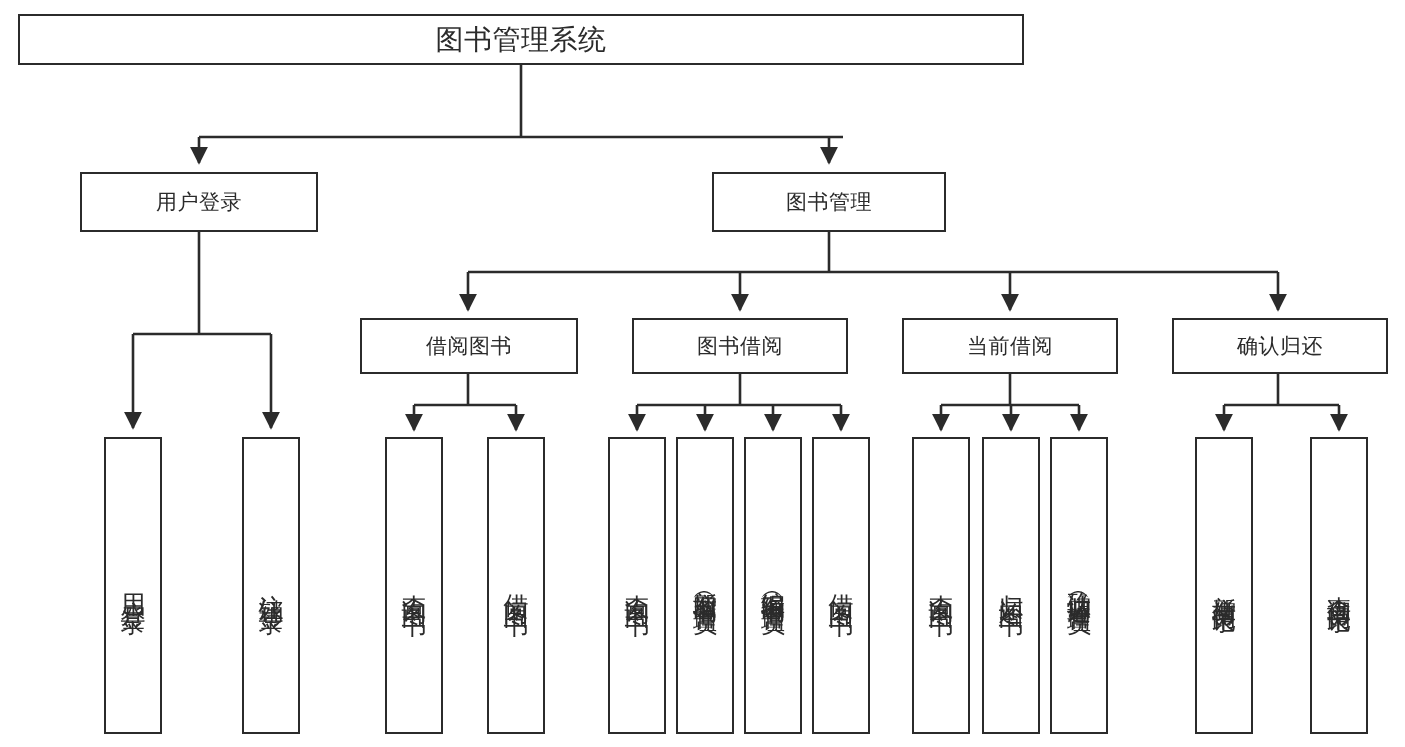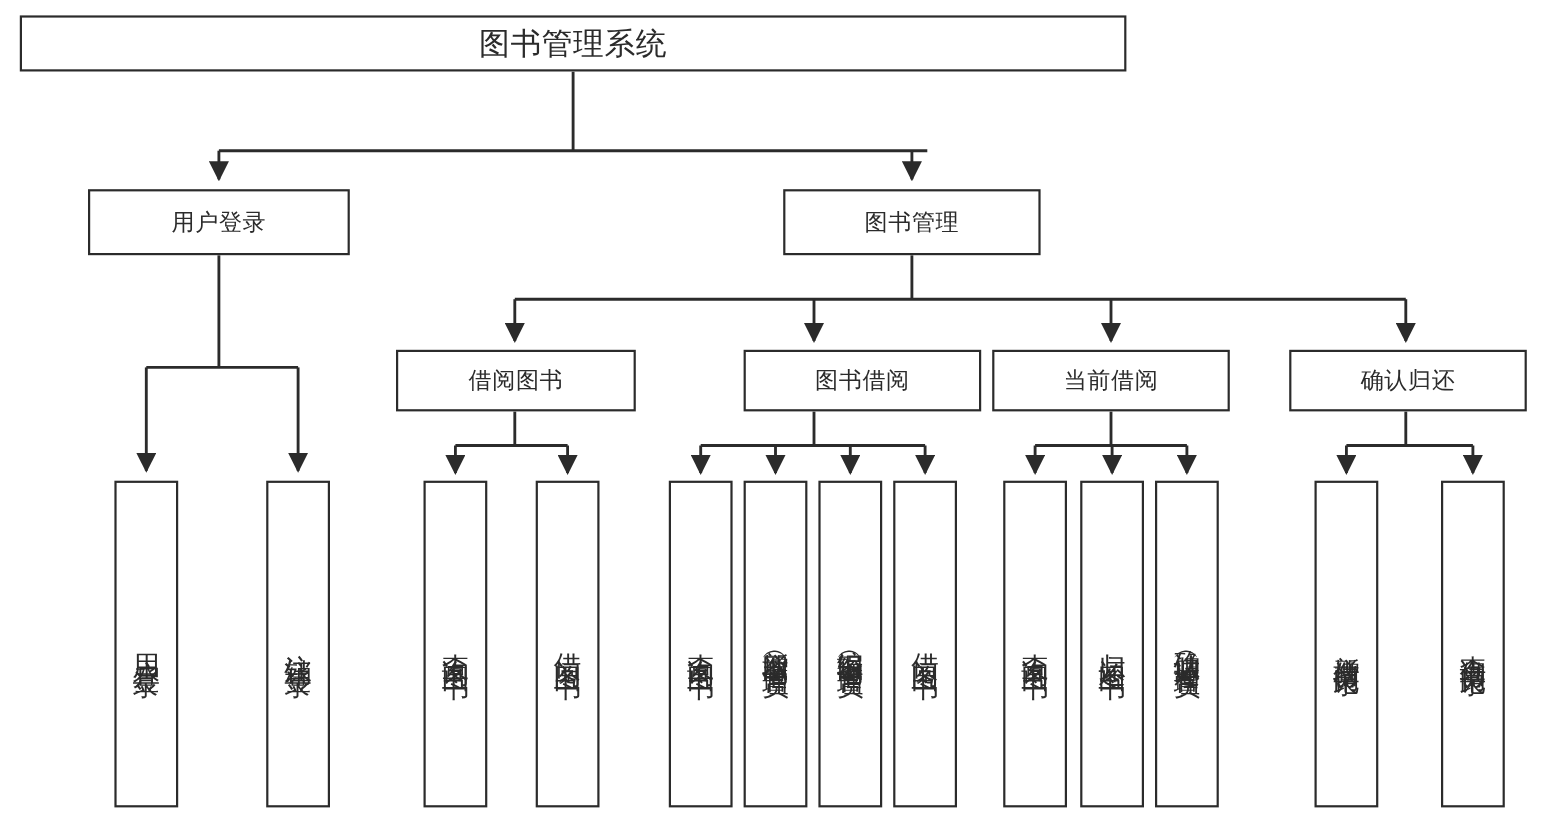--- a/index.html
+++ b/index.html
@@ -133,21 +133,21 @@
   <div class="node horiz" style="left: 80px; top: 172px; width: 238px; height: 60px; border-color: rgb(43, 43, 43); background: rgb(255, 255, 255);">
     <span class="lbl" style="color: rgb(43, 43, 43);">用户登录</span>
   </div>
   <div class="node horiz" style="left: 712px; top: 172px; width: 234px; height: 60px; border-color: rgb(43, 43, 43); background: rgb(255, 255, 255);">
     <span class="lbl" style="color: rgb(43, 43, 43);">图书管理</span>
   </div>
 
   <div class="node horiz" style="left: 360px; top: 318px; width: 218px; height: 56px; border-color: rgb(43, 43, 43); background: rgb(255, 255, 255);">
     <span class="lbl" style="color: rgb(43, 43, 43);">借阅图书</span>
   </div>
-  <div class="node horiz" style="left: 632px; top: 318px; width: 216px; height: 56px; border-color: rgb(43, 43, 43); background: rgb(255, 255, 255); margin-left: 44px;">
+  <div class="node horiz" style="left: 632px; top: 318px; width: 216px; height: 56px; border-color: rgb(43, 43, 43); background: rgb(255, 255, 255);">
     <span class="lbl" style="color: rgb(43, 43, 43);">图书借阅</span>
   </div>
   <div class="node horiz" style="left: 902px; top: 318px; width: 216px; height: 56px; border-color: rgb(43, 43, 43); background: rgb(255, 255, 255);">
     <span class="lbl" style="color: rgb(43, 43, 43); text-align: center;">当前借阅</span>
   </div>
   <div class="node horiz" style="left: 1172px; top: 318px; width: 216px; height: 56px; border-color: rgb(43, 43, 43); background: rgb(255, 255, 255);">
     <span class="lbl" style="color: rgb(43, 43, 43);">确认归还</span>
   </div>
 
   <div class="node vert" style="left: 104px; top: 437px; width: 58px; height: 297px; border-color: rgb(43, 43, 43); background: rgb(255, 255, 255);">

